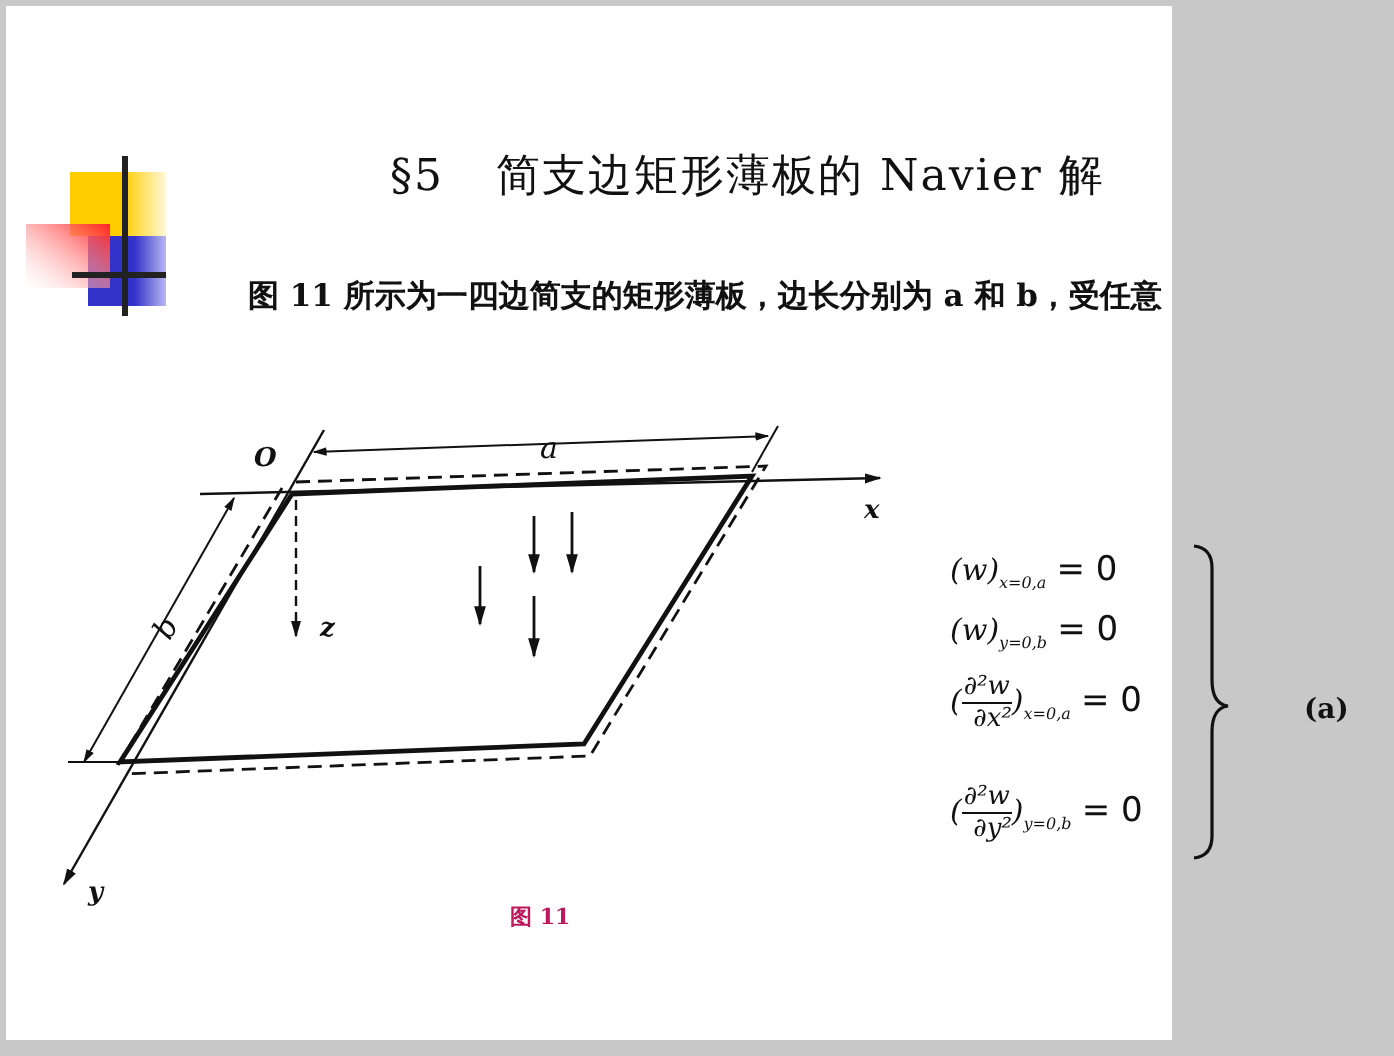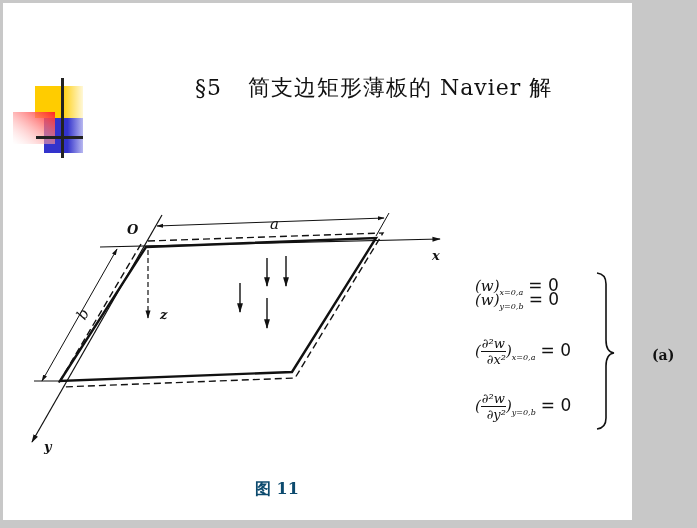--- a/index.html
+++ b/index.html
@@ -1,33 +1,33 @@
 <!DOCTYPE html>
 <html><head>
 <meta charset="utf-8">
 <style>
   html, body { margin:0; padding:0; }
   body { width:697px; height:528px; background:#c8c8c8; position:relative; overflow:hidden; font-family:"DejaVu Serif", serif; }
-  .slide { position:absolute; left:3px; top:3px; width:629px; height:517px; background:#ffffff; }
+  .slide { position:absolute; left:3px; top:3px; width:583px; height:517px; background:#ffffff; }
   .logo { position:absolute; left:0; top:0; }
   .title { position:absolute; left:192px; top:70px; font-size:22px; color:#111; white-space:nowrap; letter-spacing:1px; }
   .title .sec { margin-right:26px; }
   .para { position:absolute; left:84px; font-size:15.5px; color:#111; white-space:nowrap; font-weight:bold; }
   .p1 { top:135px; left:121px; }
   .p2 { top:165px; }
   .fig { position:absolute; left:0; top:0; }
   .eq { position:absolute; font-family:"DejaVu Serif", serif; color:#111; white-space:nowrap; }
   .eq .m { font-style:italic; font-size:15px; }
   .eq .sub { font-size:8px; font-style:italic; vertical-align:-4px; }
   .eq .z { font-family:"DejaVu Sans", sans-serif; font-size:17px; }
   .frac { display:inline-block; vertical-align:middle; text-align:right; font-style:italic; font-size:13px; line-height:15px; }
   .frac .num { display:block; border-bottom:1px solid #111; padding:0 1px; }
   .frac .den { display:block; }
   .label { position:absolute; font-style:italic; font-size:13px; color:#111; }
-  .caption { position:absolute; left:252px; top:448px; font-size:16px; font-weight:bold; color:#0c4a6e;margin-top:28px; }
+  .caption { position:absolute; left:252px; top:448px; font-size:11px; font-weight:bold; color:#be185d; }
 </style>
 </head>
 <body>
 
 <div class="slide">
 
   <svg class="logo" width="90" height="160" viewBox="0 0 90 160">
     <defs>
       <linearGradient id="gy" x1="0" x2="1" y1="0" y2="0">
         <stop offset="0.55" stop-color="#ffcc00"></stop>
@@ -46,20 +46,21 @@
     <rect x="41" y="115" width="39" height="35" fill="url(#gb)"></rect>
     <rect x="10" y="109" width="42" height="32" fill="url(#gr)"></rect>
     <rect x="58" y="75" width="3" height="80" fill="#222"></rect>
     <rect x="33" y="133" width="47" height="3" fill="#222"></rect>
   </svg>
 
   <div class="title">
     <span class="sec">§5</span><span>简支边矩形薄板的 Navier 解</span>
   </div>
 
+  <div class="para p1">图 11 所示为一四边简支的矩形薄板，边长分别为 a 和 b，受任意</div>
 
   <svg class="fig" width="689" height="517" viewBox="3 3 689 517">
     <defs>
       <marker id="ah" viewBox="0 0 10 10" refX="9" refY="5" markerWidth="7" markerHeight="7" orient="auto-start-reverse">
         <path d="M0,2 L10,5 L0,8 z" fill="#111"></path>
       </marker>
     </defs>
     <g stroke="#111" fill="none">
 
       <line x1="100" y1="247" x2="440" y2="239" stroke-width="1.2" marker-end="url(#ah)"></line>
@@ -93,21 +94,21 @@
   <div class="label" style="left:429px;top:245px;font-weight:bold;">x</div>
   <div class="label" style="left:41px;top:436px;font-weight:bold;">y</div>
   <div class="label" style="left:157px;top:304px;font-weight:bold;">z</div>
   <div class="label" style="left:75px;top:302px;font-size:15px;transform:rotate(-60deg);">b</div>
   <div class="caption">图 11</div>
 
   <div class="eq" style="left:472px;top:272px;">
     <span class="m">(w)</span><span class="sub">x=0,a</span>
     <span class="z">= 0</span>
   </div>
-  <div class="eq" style="left:472px;top:286px;">
+  <div class="eq" style="left:472px;top:302px;">
     <span class="m">(w)</span><span class="sub">y=0,b</span>
     <span class="z">= 0</span>
   </div>
   <div class="eq" style="left:472px;top:333px;">
     <span class="m">(</span><span class="frac"><span class="num">∂²w</span><span class="den">∂x²</span></span><span class="m">)</span><span class="sub">x=0,a</span>
     <span class="z">= 0</span>
   </div>
   <div class="eq" style="left:472px;top:388px;">
     <span class="m">(</span><span class="frac"><span class="num">∂²w</span><span class="den">∂y²</span></span><span class="m">)</span><span class="sub">y=0,b</span>
     <span class="z">= 0</span>

